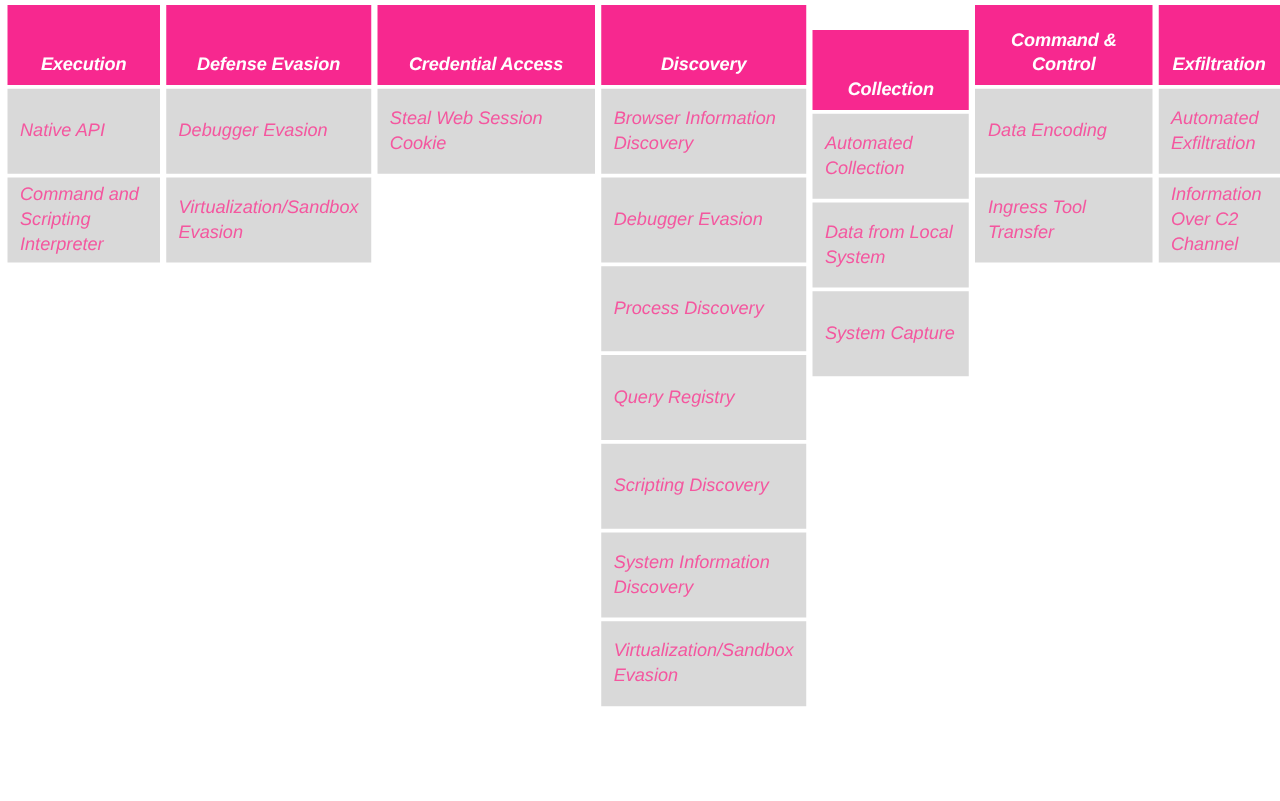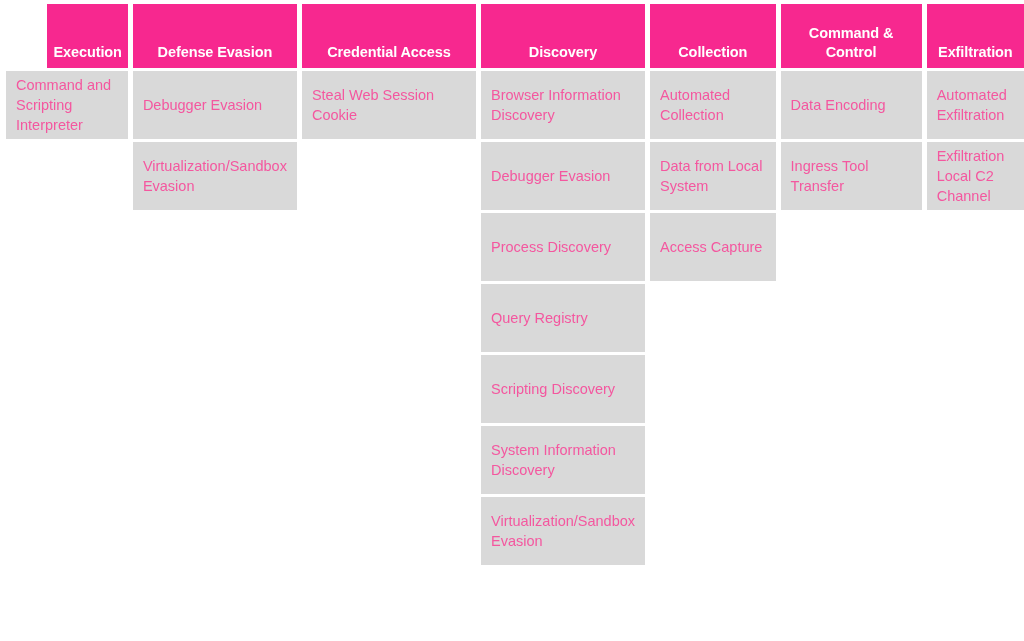--- a/index.html
+++ b/index.html
@@ -18,20 +18,21 @@
     left: 6px;
     top: 4px;
     display: flex;
     align-items: flex-start;
     gap: 5px;
   }
   .column {
     display: flex;
     flex-direction: column;
     gap: 3px;
+    font-style: italic;
   }
   .col-header {
     background: #f7288f;
     color: #ffffff;
     font-weight: bold;
     font-size: 14.5px;
     line-height: 19px;
     display: flex;
     align-items: flex-end;
     justify-content: center;
@@ -46,32 +47,33 @@
     color: #f4579f;
     font-size: 14.5px;
     line-height: 20px;
     display: flex;
     align-items: center;
     box-sizing: border-box;
     padding: 0 10px;
     min-height: 68px;
   }
   
-  .col-execution       { width: 134px; align-items: flex-end; }
+  .col-execution       { width: 134px; }
   .col-defense-evasion { width: 178px; }
   .col-discovery       { width: 177px; }
-  .col-collection      { width: 138px; }
+  .col-collection      { width: 138px; margin-top: 20px; }
   .col-exfiltration    { width: 107px; }
 </style>
 </head>
 <body>
 
 <div id="matrix">
     <div class="column col-execution">
       <div class="col-header">Execution</div>
+      <div class="cell">Native API</div>
       <div class="cell">Command and Scripting Interpreter</div>
     </div>
     <div class="column col-defense-evasion">
       <div class="col-header">Defense Evasion</div>
       <div class="cell">Debugger Evasion</div>
       <div class="cell">Virtualization/Sandbox Evasion</div>
     </div>
     <div class="column col-credential-access">
       <div class="col-header">Credential Access</div>
       <div class="cell">Steal Web Session Cookie</div>
@@ -83,25 +85,25 @@
       <div class="cell">Process Discovery</div>
       <div class="cell">Query Registry</div>
       <div class="cell">Scripting Discovery</div>
       <div class="cell">System Information Discovery</div>
       <div class="cell">Virtualization/Sandbox Evasion</div>
     </div>
     <div class="column col-collection">
       <div class="col-header">Collection</div>
       <div class="cell">Automated Collection</div>
       <div class="cell">Data from Local System</div>
-      <div class="cell">Access Capture</div>
+      <div class="cell">System Capture</div>
     </div>
     <div class="column col-command-and-control">
       <div class="col-header">Command &amp; Control</div>
       <div class="cell">Data Encoding</div>
       <div class="cell">Ingress Tool Transfer</div>
     </div>
     <div class="column col-exfiltration">
       <div class="col-header">Exfiltration</div>
       <div class="cell">Automated Exfiltration</div>
-      <div class="cell">Exfiltration Local C2 Channel</div>
+      <div class="cell">Information Over C2 Channel</div>
     </div>
   </div>
 
 </body></html>

